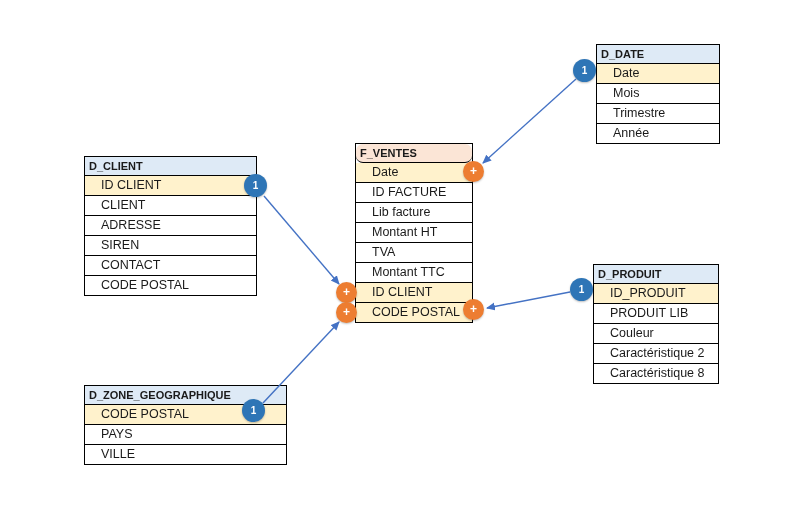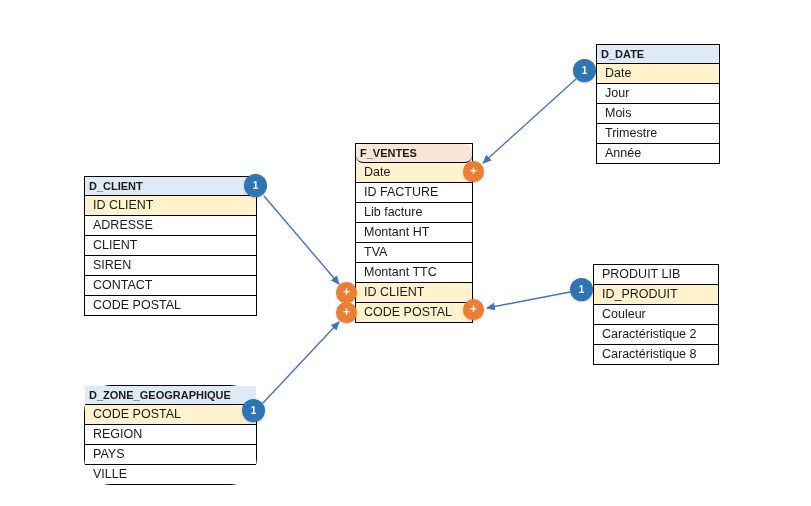--- a/index.html
+++ b/index.html
@@ -40,21 +40,21 @@
     font-weight: bold;
     border-bottom: 1px solid var(--border, #000000);
     white-space: nowrap;
     overflow: hidden;
   }
   .dim-h  { background: var(--dimension-header, #DEEAF6); }
   .fact-h { background: var(--fact-header, #FBE5D6); border-radius: 7px; }
   .tr {
     height: 19px;
     line-height: 19px;
-    padding: 0 0 0 8px;
+    padding: 0 0 0 16px;
     font-size: 12.5px;
     border-bottom: 1px solid var(--border, #000000);
     background: var(--plain-row, #ffffff);
     white-space: nowrap;
     overflow: hidden;
   }
   .tr:last-child { border-bottom: none; }
   .tr.key { background: var(--key-row, #FFF2CC); }
   .badge {
     position: absolute;
@@ -91,60 +91,59 @@
     </defs>
     <line x1="576" y1="79" x2="483" y2="163" marker-end="url(#arrow)"></line>
     <line x1="264" y1="196" x2="339" y2="284" marker-end="url(#arrow)"></line>
     <line x1="263" y1="403" x2="339" y2="322" marker-end="url(#arrow)"></line>
     <line x1="570" y1="292" x2="487" y2="308" marker-end="url(#arrow)"></line>
   </svg>
 
   <div class="table" style="left:596px; top:44px; width:124px;">
     <div class="th dim-h">D_DATE</div>
     <div class="tr key">Date</div>
-    <div class="tr">Jour</div>
     <div class="tr">Mois</div>
     <div class="tr">Trimestre</div>
     <div class="tr">Année</div>
   </div>
 
-  <div class="table" style="left:84px; top:176px; width:173px;">
+  <div class="table" style="left:84px; top:156px; width:173px;">
     <div class="th dim-h">D_CLIENT</div>
     <div class="tr key">ID CLIENT</div>
+    <div class="tr">CLIENT</div>
     <div class="tr">ADRESSE</div>
-    <div class="tr">CLIENT</div>
     <div class="tr">SIREN</div>
     <div class="tr">CONTACT</div>
     <div class="tr">CODE POSTAL</div>
   </div>
 
   <div class="table" style="left:355px; top:143px; width:118px;">
     <div class="th fact-h">F_VENTES</div>
     <div class="tr key">Date</div>
     <div class="tr">ID FACTURE</div>
     <div class="tr">Lib facture</div>
     <div class="tr">Montant HT</div>
     <div class="tr">TVA</div>
     <div class="tr">Montant TTC</div>
     <div class="tr key">ID CLIENT</div>
     <div class="tr key">CODE POSTAL</div>
   </div>
 
   <div class="table" style="left:593px; top:264px; width:126px;">
+    <div class="th dim-h">D_PRODUIT</div>
+    <div class="tr key">ID_PRODUIT</div>
     <div class="tr">PRODUIT LIB</div>
-    <div class="tr key">ID_PRODUIT</div>
     <div class="tr">Couleur</div>
     <div class="tr">Caractéristique 2</div>
     <div class="tr">Caractéristique 8</div>
   </div>
 
-  <div class="table" style="left:84px; top:385px; width:173px;border-radius:27px;">
+  <div class="table" style="left:84px; top:385px; width:203px;">
     <div class="th dim-h">D_ZONE_GEOGRAPHIQUE</div>
     <div class="tr key">CODE POSTAL</div>
-    <div class="tr">REGION</div>
     <div class="tr">PAYS</div>
     <div class="tr">VILLE</div>
   </div>
 
   <div class="badge one" style="left:573px; top:59px;">1</div>
   <div class="badge many" style="left:463px; top:161px;">+</div>
 
   <div class="badge one" style="left:244px; top:174px;">1</div>
   <div class="badge many" style="left:336px; top:282px;">+</div>
 

